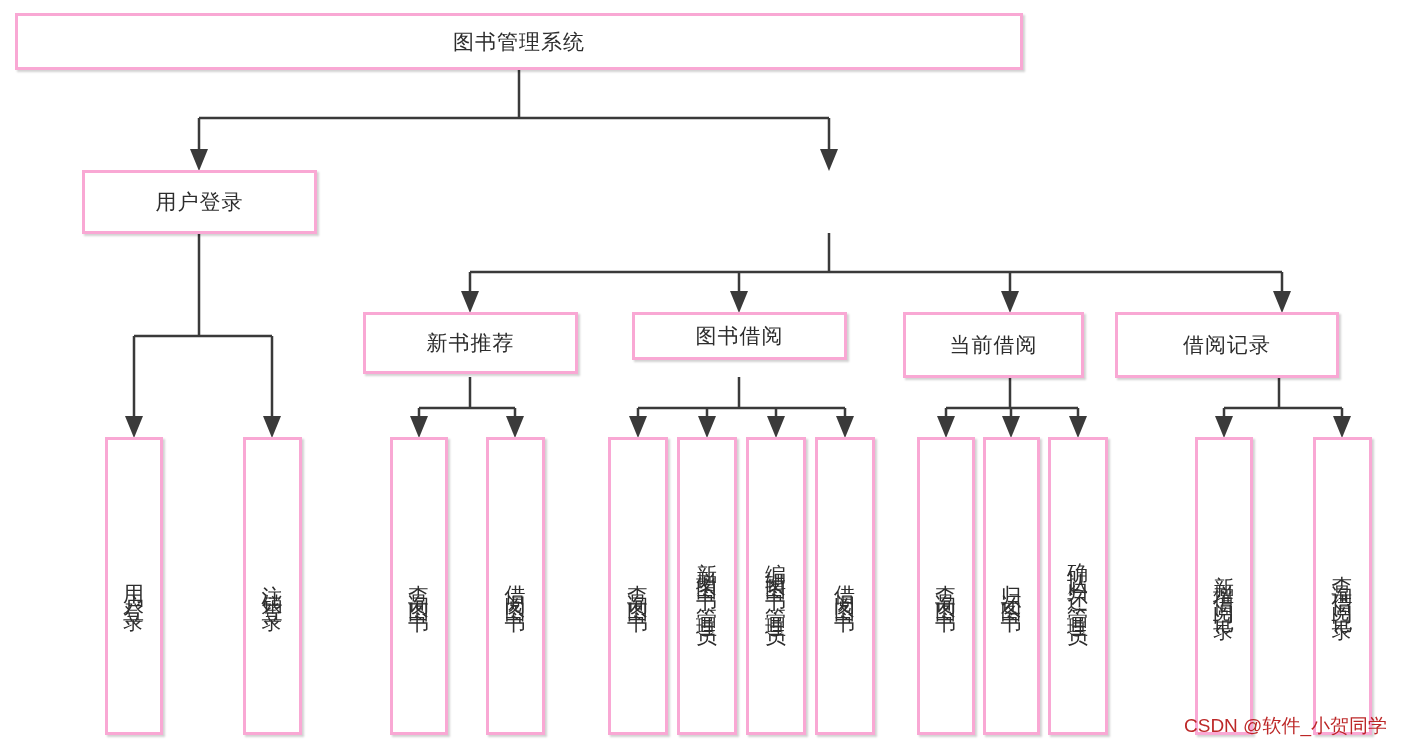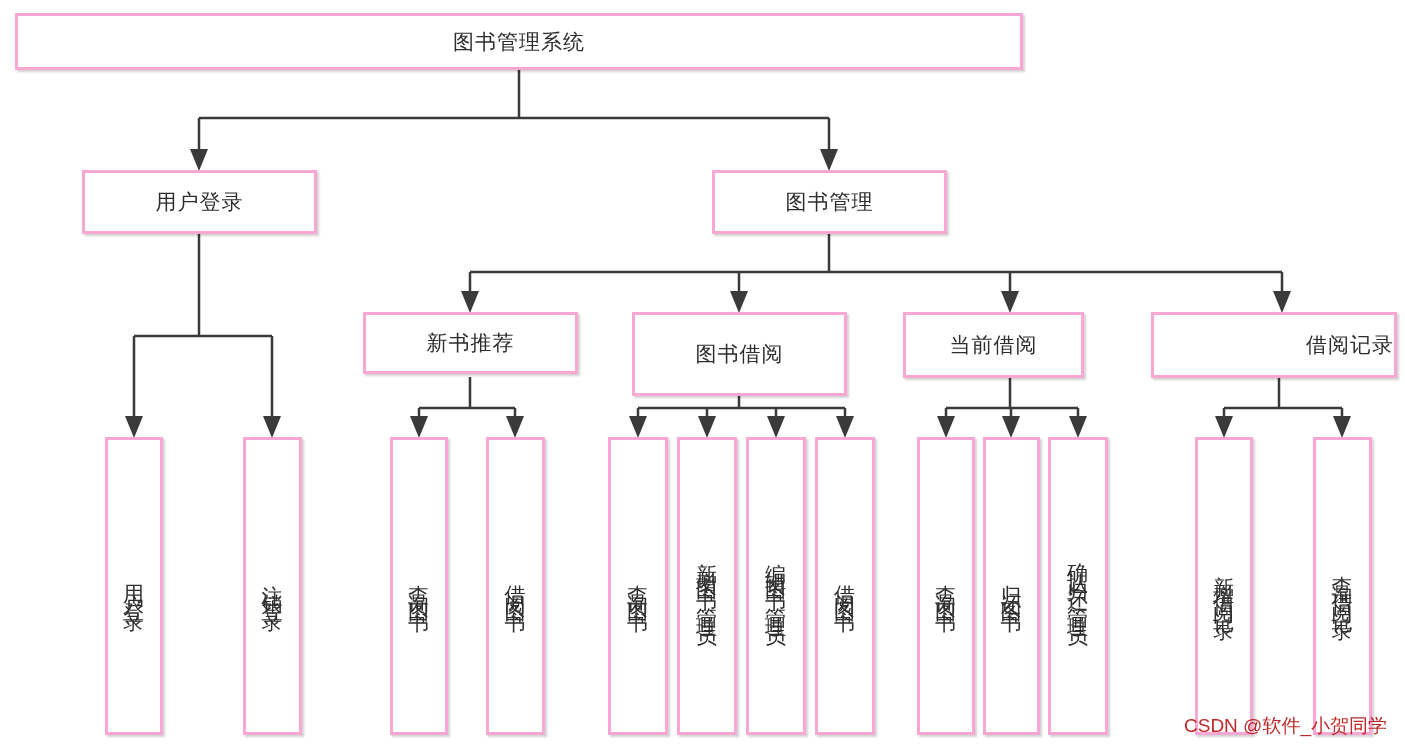--- a/index.html
+++ b/index.html
@@ -109,34 +109,31 @@
     </g>
   </svg>
 
   <div class="node" style="left:15px; top:13px; width:1008px; height:57px;">
     <span class="root-label">图书管理系统</span>
   </div>
 
   <div class="node" style="left:82px; top:170px; width:235px; height:64px;">
     <span class="hlabel">用户登录</span>
   </div>
-  <div class="node" style="left:712px; top:170px; width:235px; height:64px;">
-    <span class="hlabel">图书管理</span>
-  </div>
 
   <div class="node" style="left:363px; top:312px; width:215px; height:62px;">
     <span class="hlabel">新书推荐</span>
   </div>
-  <div class="node" style="left:632px; top:312px; width:215px; height:84px;align-items:center;">
+  <div class="node" style="left:632px; top:312px; width:215px; height:48px;align-items:center;">
     <span class="hlabel">图书借阅</span>
   </div>
   <div class="node" style="left:903px; top:312px; width:181px; height:66px;">
     <span class="hlabel">当前借阅</span>
   </div>
-  <div class="node" style="left:1151px; top:312px; width:246px; height:66px;justify-content:flex-end;">
+  <div class="node" style="left:1115px; top:312px; width:224px; height:66px;">
     <span class="hlabel">借阅记录</span>
   </div>
 
   <div class="node" style="left:105px; top:437px; width:58px; height:298px;">
     <span class="vlabel">用户登录</span>
   </div>
   <div class="node" style="left:243px; top:437px; width:59px; height:298px;">
     <span class="vlabel">注销登录</span>
   </div>
 

